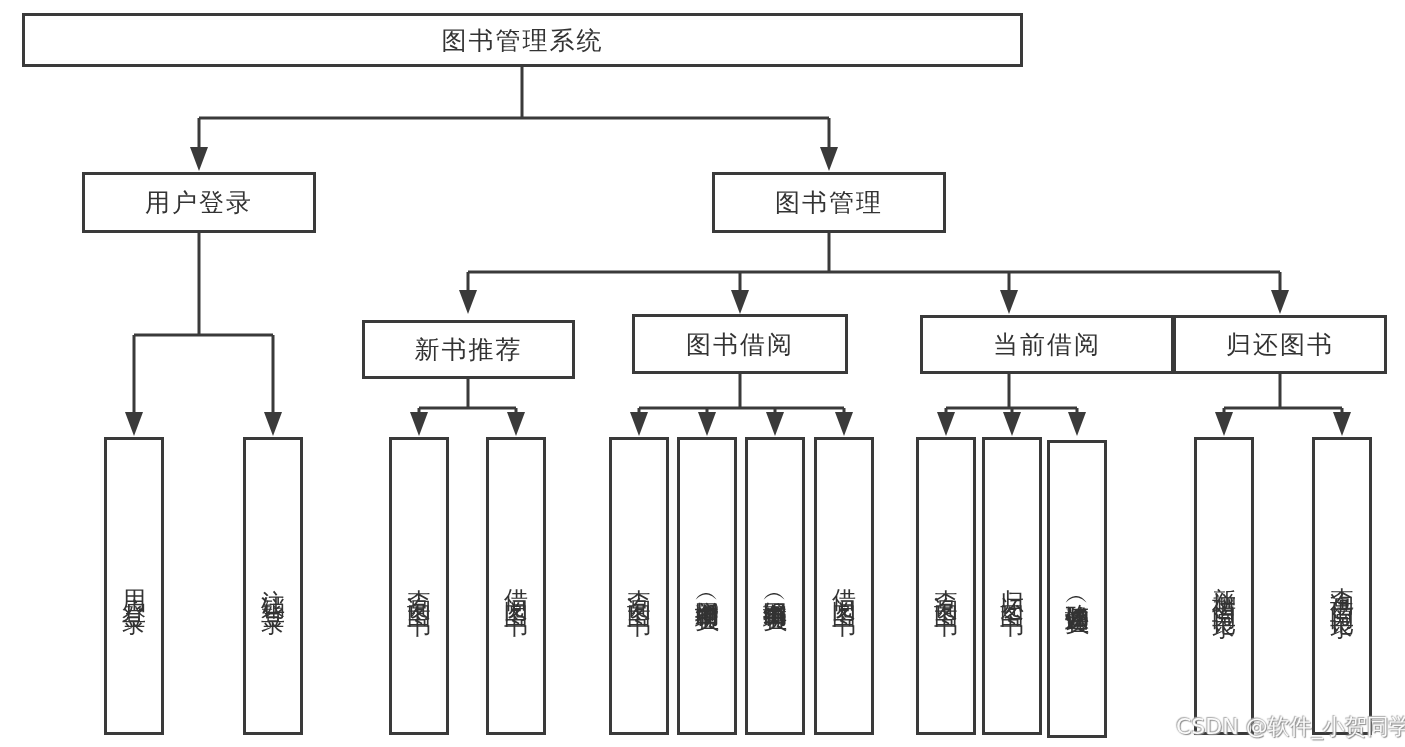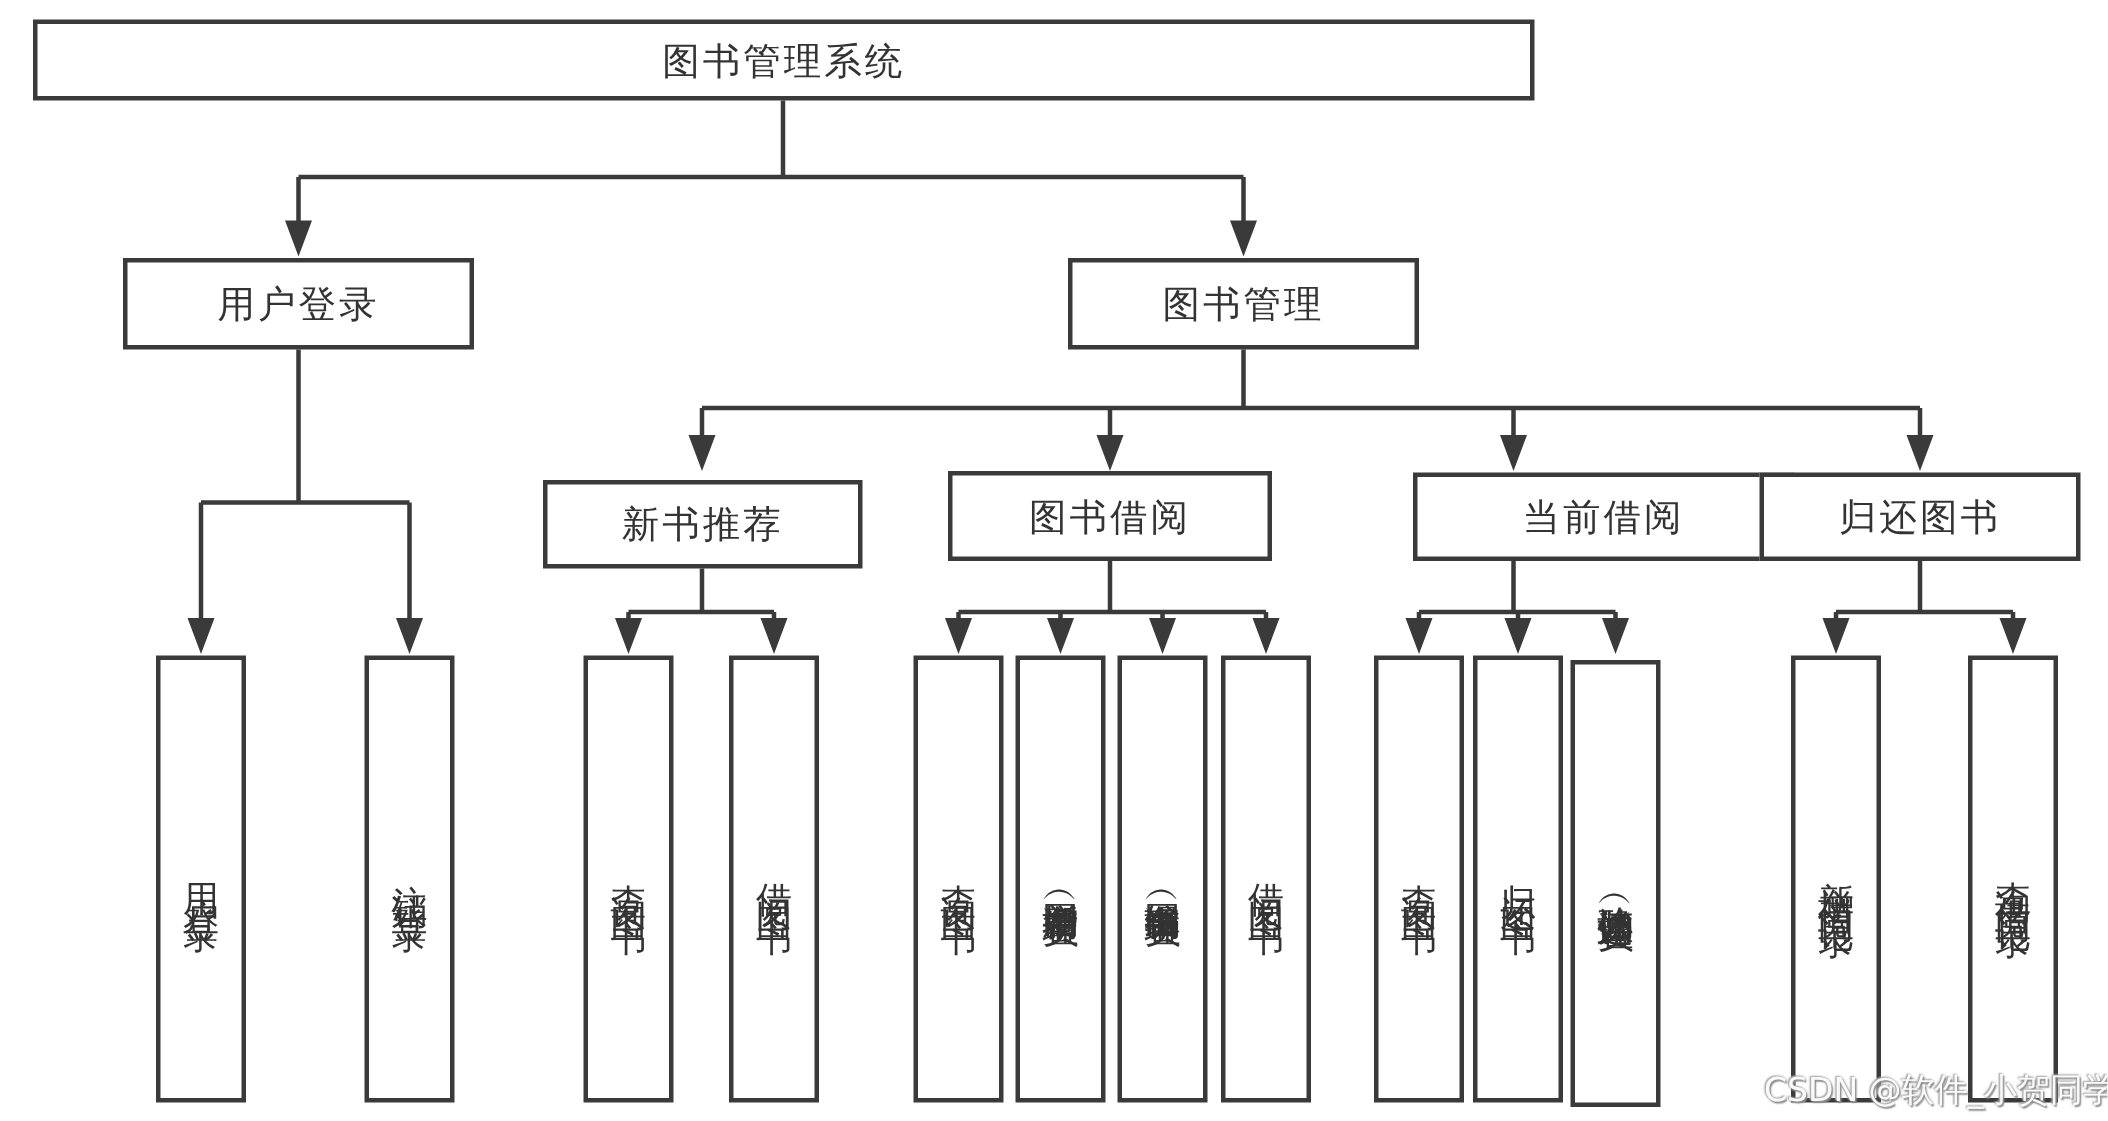--- a/index.html
+++ b/index.html
@@ -80,21 +80,21 @@
     </g>
   </svg>
 
   <div class="box hbox" style="left:22px; top:13px; width:1001px; height:54px;">图书管理系统</div>
 
   <div class="box hbox" style="left:82px; top:172px; width:234px; height:61px;">用户登录</div>
   <div class="box hbox" style="left:712px; top:172px; width:234px; height:61px;text-align:center;">图书管理</div>
 
   <div class="box hbox" style="left:362px; top:320px; width:213px; height:59px;">新书推荐</div>
   <div class="box hbox" style="left:632px; top:314px; width:216px; height:60px;">图书借阅</div>
-  <div class="box hbox" style="left:942px; top:315px; width:254px; height:59px;text-align:right;">当前借阅</div>
+  <div class="box hbox" style="left:920px; top:315px; width:254px; height:59px;text-align:right;">当前借阅</div>
   <div class="box hbox" style="left:1173px; top:315px; width:214px; height:59px;">归还图书</div>
 
   <div class="box vbox" style="left:104px; top:437px; width:60px; height:298px;">用户登录</div>
   <div class="box vbox" style="left:243px; top:437px; width:60px; height:298px;">注销登录</div>
 
   <div class="box vbox" style="left:389px; top:437px; width:60px; height:298px;">查询图书</div>
   <div class="box vbox" style="left:486px; top:437px; width:60px; height:298px;">借阅图书</div>
 
   <div class="box vbox" style="left:609px; top:437px; width:60px; height:298px;">查询图书</div>
   <div class="box vbox tight" style="left:677px; top:437px; width:60px; height:298px;">新增图书（管理员）</div>

